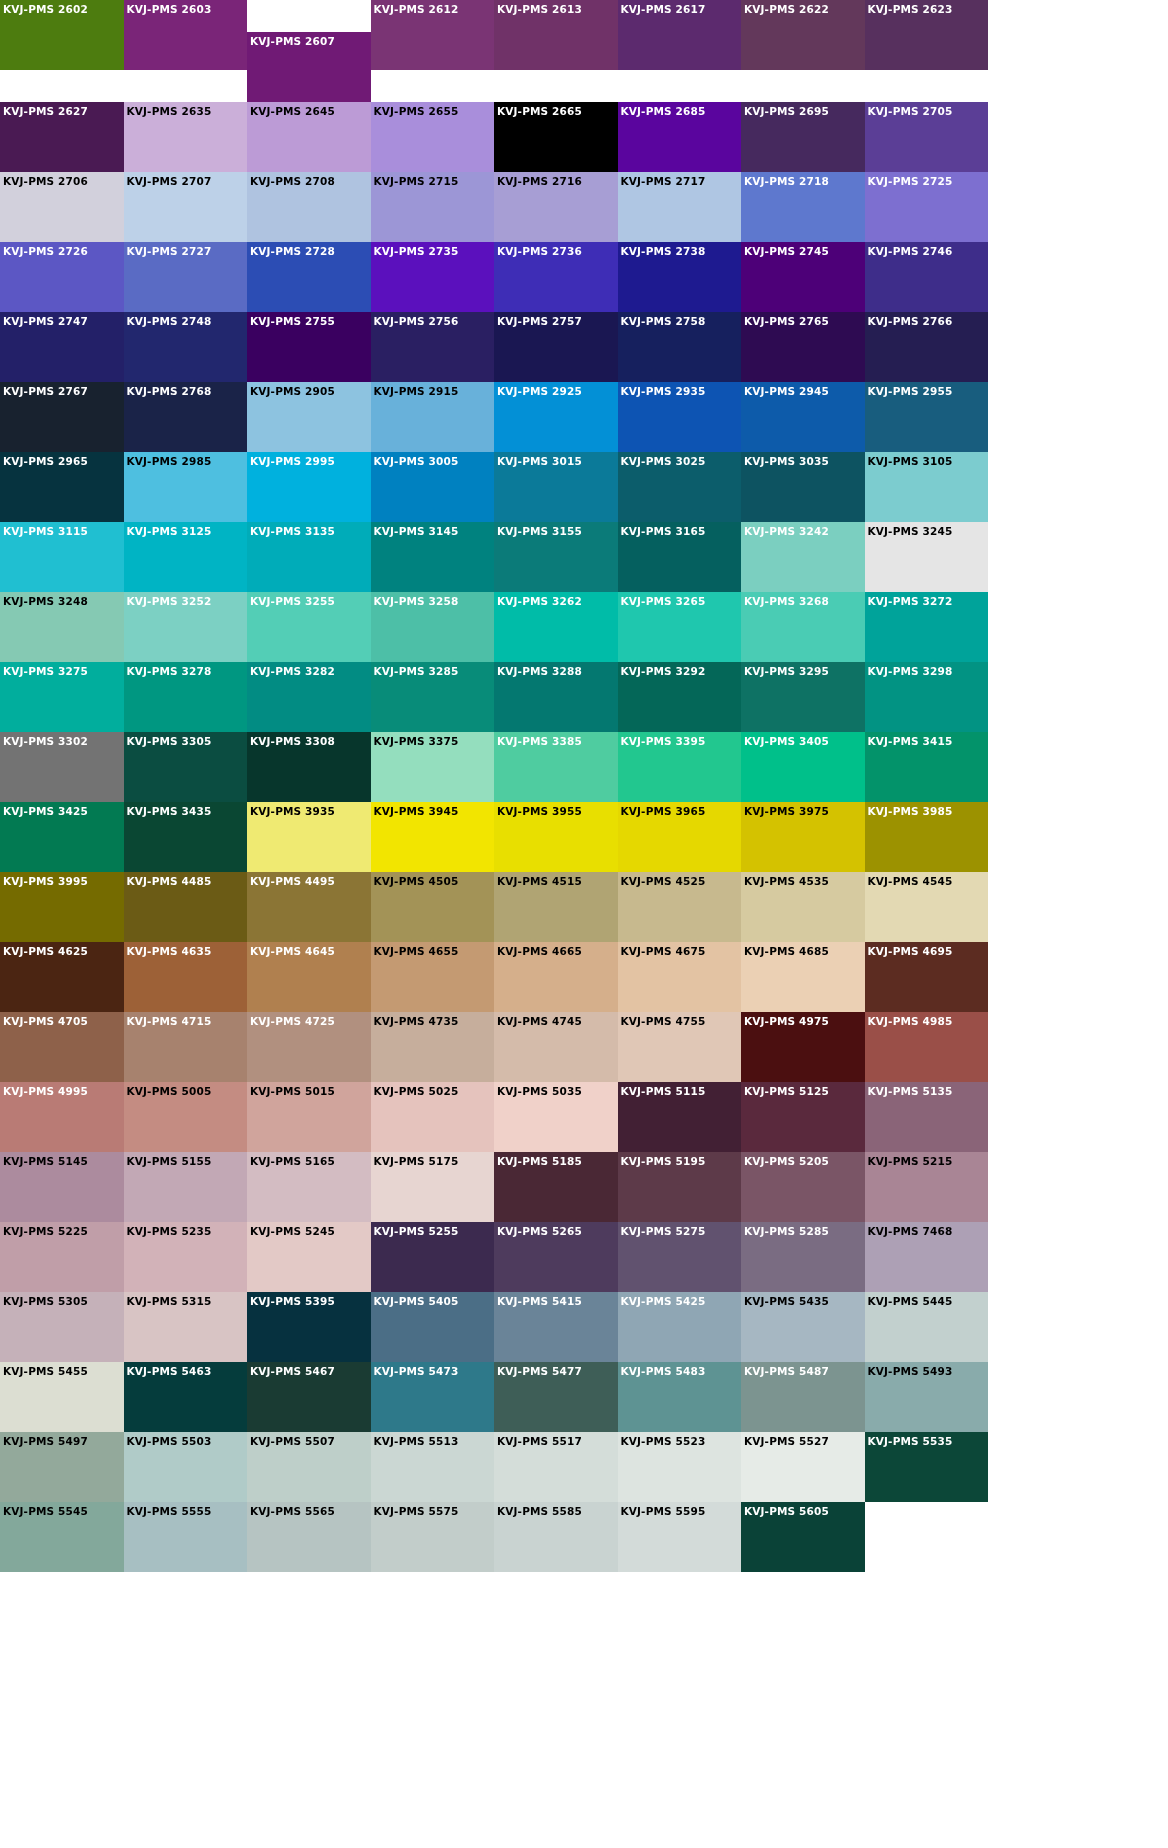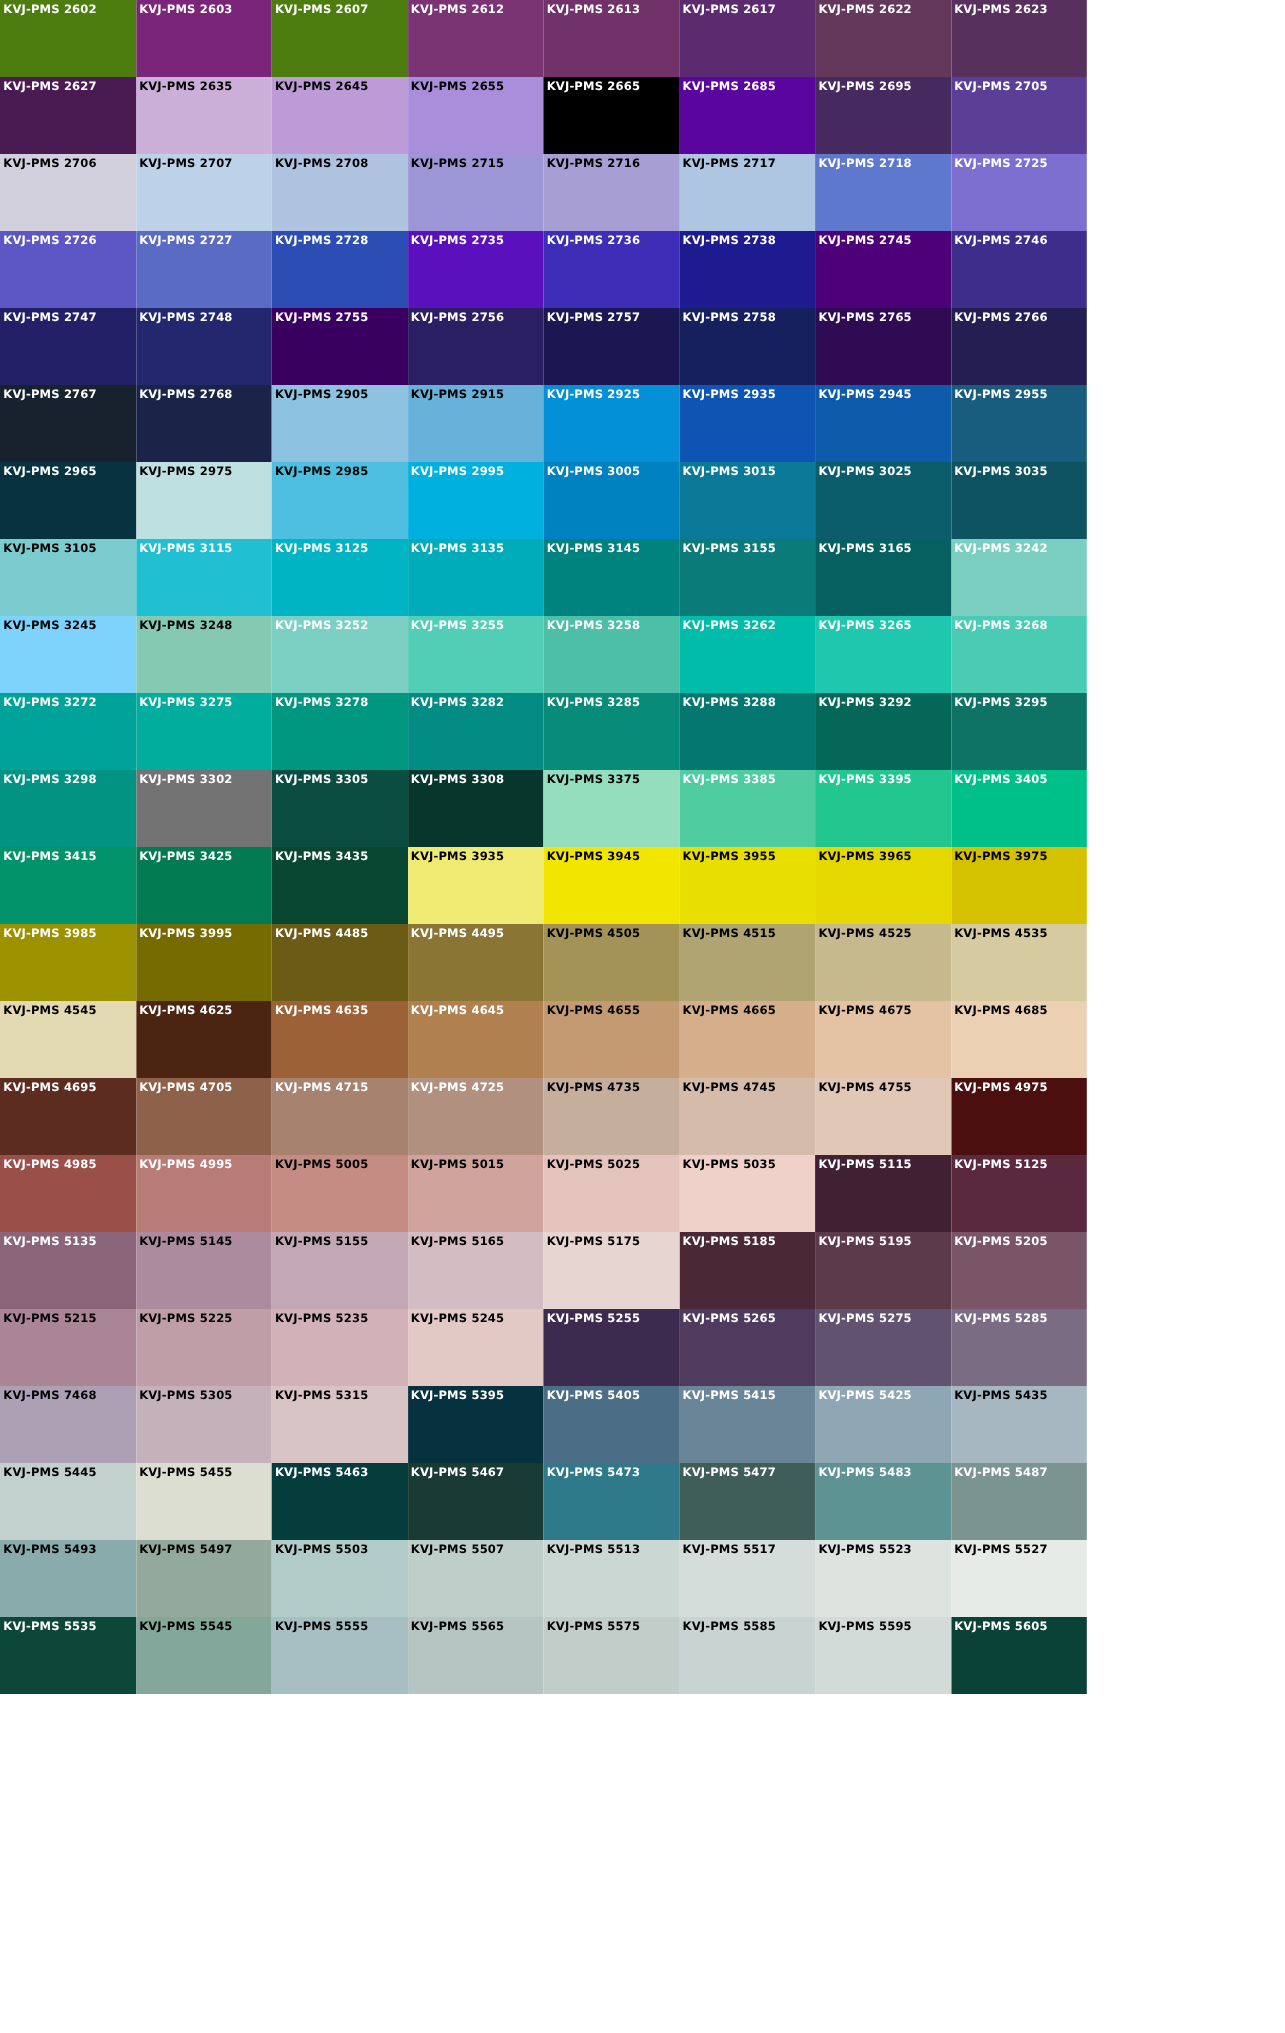--- a/index.html
+++ b/index.html
@@ -41,21 +41,21 @@
 </head>
 <body>
 
 <div id="swatch-grid">
     <div class="swatch" style="background-color: #4d7c0f;">
       <span class="swatch-label light-text">KVJ-PMS 2602</span>
     </div>
     <div class="swatch" style="background-color: rgb(122, 37, 120);">
       <span class="swatch-label light-text">KVJ-PMS 2603</span>
     </div>
-    <div class="swatch" style="background-color: #4d7c0f;">
+    <div class="swatch" style="background-color: #701a75; margin-top: 32px;">
       <span class="swatch-label light-text">KVJ-PMS 2607</span>
     </div>
     <div class="swatch" style="background-color: rgb(122, 52, 116);">
       <span class="swatch-label light-text">KVJ-PMS 2612</span>
     </div>
     <div class="swatch" style="background-color: rgb(112, 50, 104);">
       <span class="swatch-label light-text">KVJ-PMS 2613</span>
     </div>
     <div class="swatch" style="background-color: rgb(92, 42, 110);">
       <span class="swatch-label light-text">KVJ-PMS 2617</span>
@@ -182,23 +182,20 @@
     </div>
     <div class="swatch" style="background-color: rgb(13, 91, 170);">
       <span class="swatch-label light-text">KVJ-PMS 2945</span>
     </div>
     <div class="swatch" style="background-color: rgb(24, 93, 126);">
       <span class="swatch-label light-text">KVJ-PMS 2955</span>
     </div>
     <div class="swatch" style="background-color: rgb(6, 51, 63);">
       <span class="swatch-label light-text">KVJ-PMS 2965</span>
     </div>
-    <div class="swatch" style="background-color: rgb(191, 224, 224);">
-      <span class="swatch-label dark-text">KVJ-PMS 2975</span>
-    </div>
     <div class="swatch" style="background-color: rgb(78, 191, 224);">
       <span class="swatch-label dark-text">KVJ-PMS 2985</span>
     </div>
     <div class="swatch" style="background-color: rgb(0, 177, 222);">
       <span class="swatch-label light-text">KVJ-PMS 2995</span>
     </div>
     <div class="swatch" style="background-color: rgb(0, 129, 192);">
       <span class="swatch-label light-text">KVJ-PMS 3005</span>
     </div>
     <div class="swatch" style="background-color: rgb(11, 122, 153);">
@@ -227,21 +224,21 @@
     </div>
     <div class="swatch" style="background-color: rgb(11, 123, 121);">
       <span class="swatch-label light-text">KVJ-PMS 3155</span>
     </div>
     <div class="swatch" style="background-color: rgb(5, 96, 95);">
       <span class="swatch-label light-text">KVJ-PMS 3165</span>
     </div>
     <div class="swatch" style="background-color: rgb(123, 207, 192);">
       <span class="swatch-label light-text">KVJ-PMS 3242</span>
     </div>
-    <div class="swatch" style="background-color: #7dd3fc;">
+    <div class="swatch" style="background-color: #e5e5e5;">
       <span class="swatch-label dark-text">KVJ-PMS 3245</span>
     </div>
     <div class="swatch" style="background-color: rgb(133, 201, 179);">
       <span class="swatch-label dark-text">KVJ-PMS 3248</span>
     </div>
     <div class="swatch" style="background-color: rgb(124, 208, 195);">
       <span class="swatch-label light-text">KVJ-PMS 3252</span>
     </div>
     <div class="swatch" style="background-color: rgb(83, 206, 182);">
       <span class="swatch-label light-text">KVJ-PMS 3255</span>

